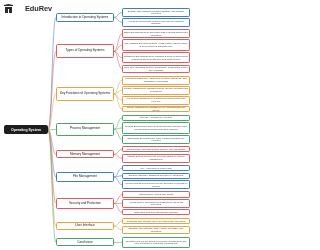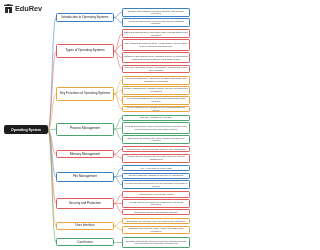--- a/index.html
+++ b/index.html
@@ -7,21 +7,21 @@
     width:193px;height:250px;
     background:#ffffff;
     font-family:"Liberation Sans", sans-serif;
     overflow:hidden;
     position:relative;
   }
   #canvas{position:absolute;inset:0;}
   svg.links{position:absolute;left:0;top:0;width:193px;height:250px;pointer-events:none;}
 
   
-  .logo{position:absolute;left:4px;top:4px;display:flex;align-items:flex-end;gap:2px;}
+  .logo{position:absolute;left:4px;top:4px;display:flex;align-items:flex-end;gap:12px;}
   .logo-mark{width:9px;height:9px;position:relative;}
   .logo-mark .cap{position:absolute;left:0;top:0px;width:9px;height:2.4px;background:#2b2b2b;
      clip-path:polygon(50% 0,100% 42%,100% 100%,0 100%,0 42%);}
   .logo-mark .body{position:absolute;left:1.2px;top:3px;width:6.6px;height:6px;background:#2b2b2b;}
   .logo-mark .body:after{content:"";position:absolute;left:2.4px;top:1.6px;width:1.8px;height:4.4px;background:#fff;}
   .logo-text{font-size:7.4px;font-weight:bold;color:#2b2b2b;letter-spacing:-0.1px;}
 
   
   .root{
     position:absolute;

